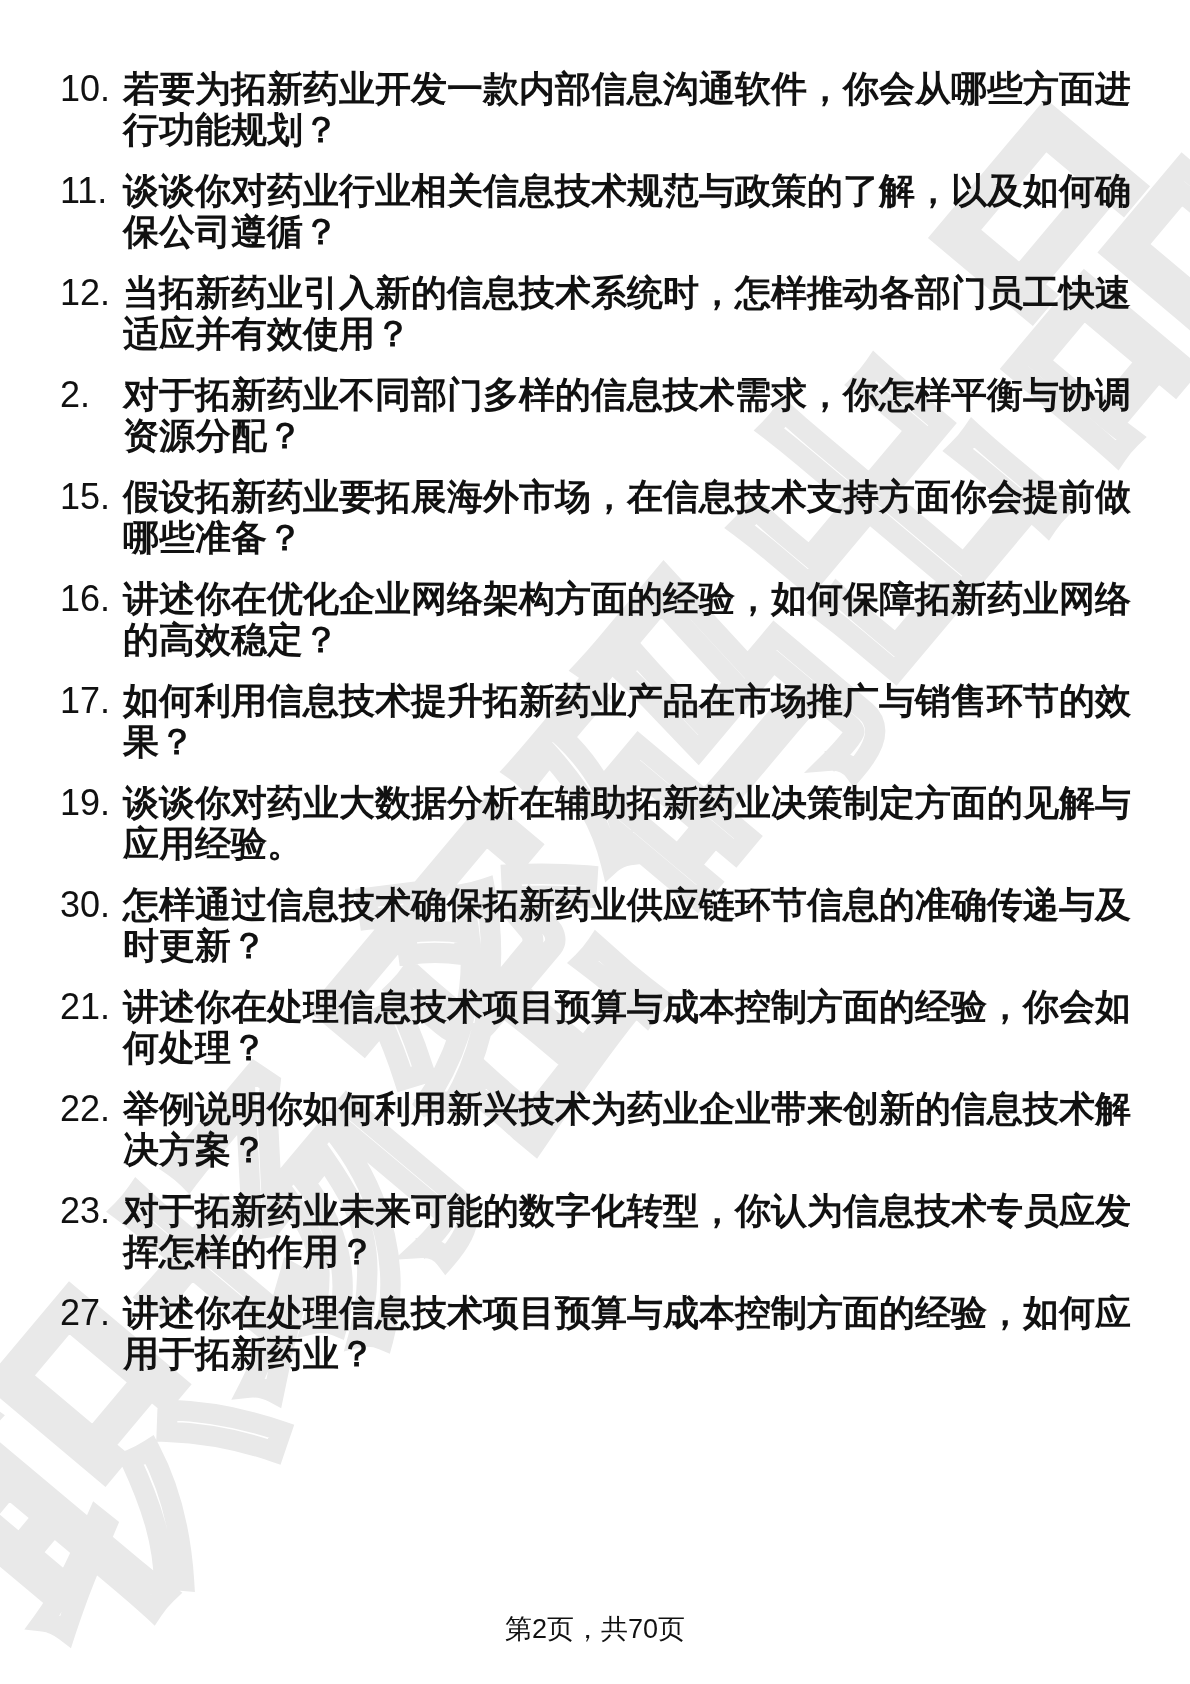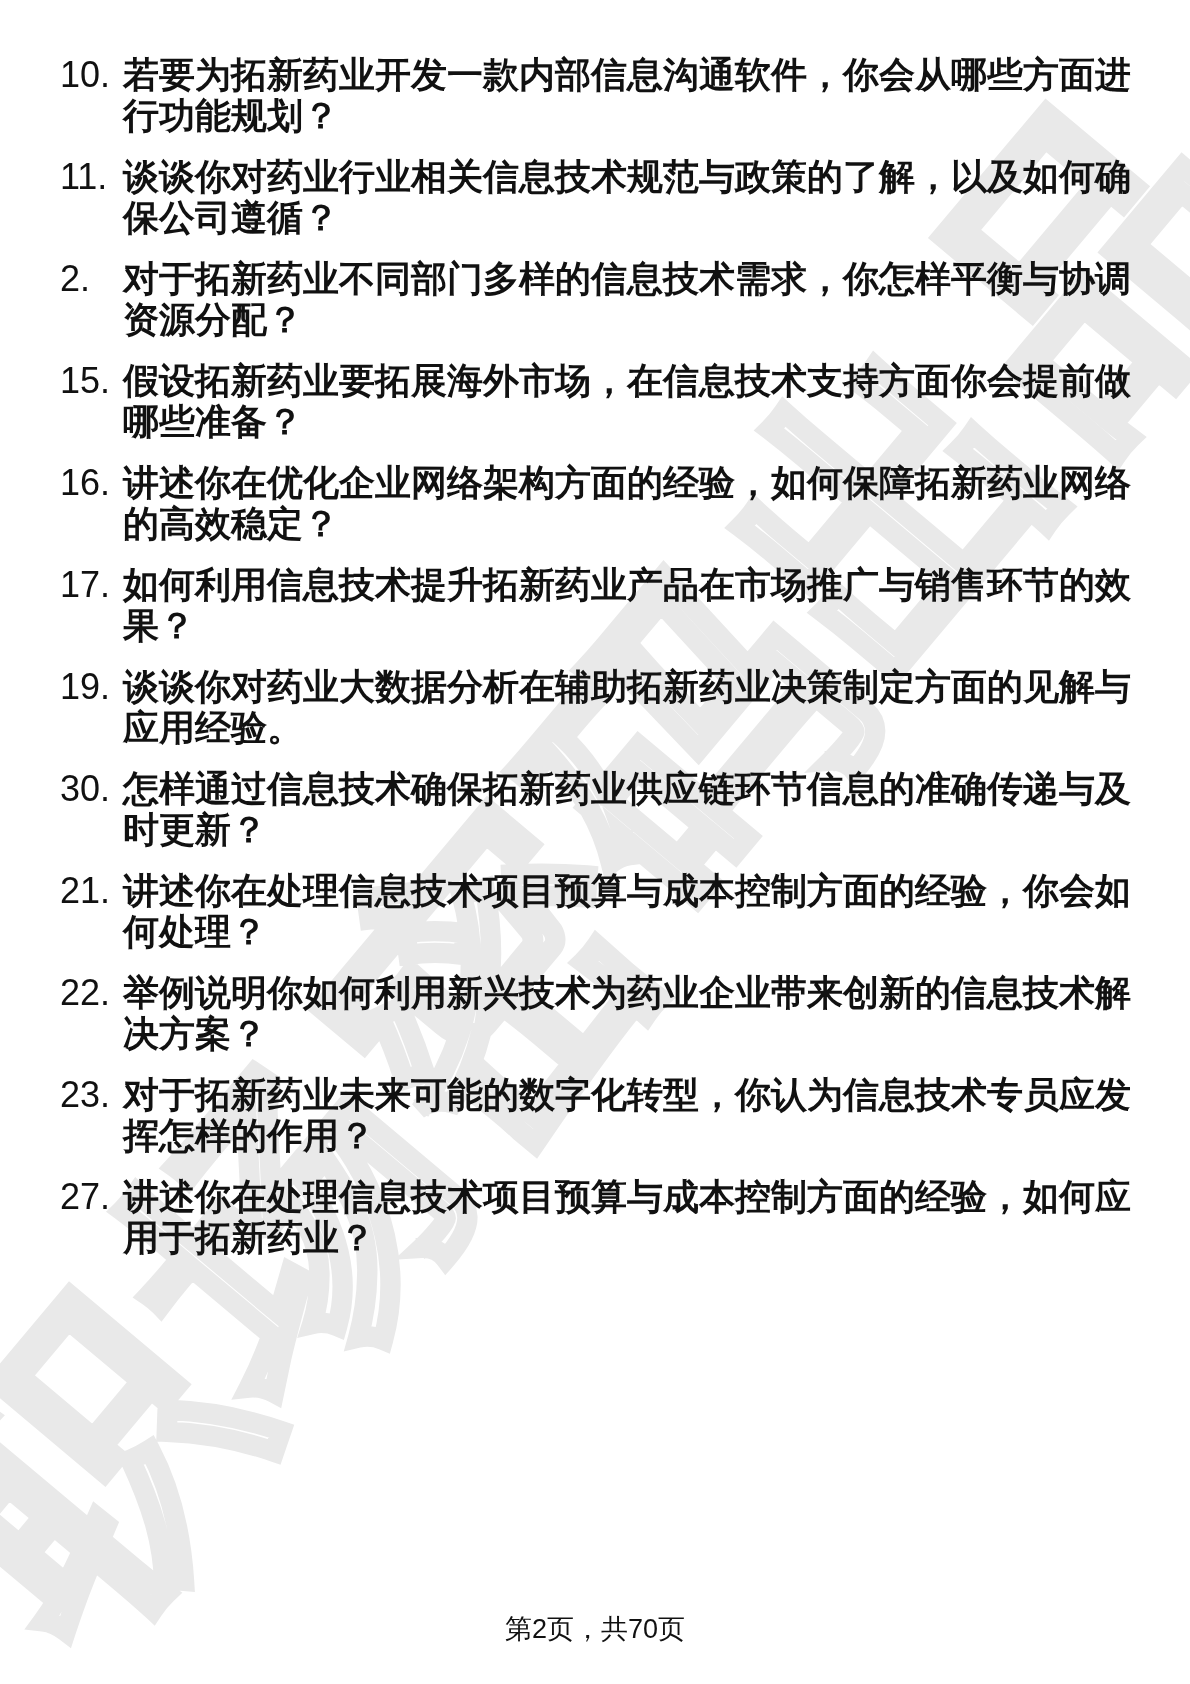--- a/index.html
+++ b/index.html
@@ -26,21 +26,21 @@
     z-index: 0;
     pointer-events: none;
     user-select: none;
   }
   .content {
     position: relative;
     z-index: 1;
   }
   .questions {
     position: absolute;
-    top: 54px;
+    top: 68px;
     left: 0;
     margin: 0;
     padding: 0 0 0 60px;
     list-style: none;
     width: 1080px;
   }
   .q {
     display: flex;
     align-items: flex-start;
     font-size: 36px;
@@ -82,20 +82,25 @@
     <ol class="questions">
       <li class="q">
         <span class="num">10.</span>
         <span class="txt">若要为拓新药业开发一款内部信息沟通软件，你会从哪些方面进
 行功能规划？</span>
       </li>
       <li class="q">
         <span class="num">11.</span>
         <span class="txt">谈谈你对药业行业相关信息技术规范与政策的了解，以及如何确
 保公司遵循？</span>
+      </li>
+      <li class="q">
+        <span class="num">12.</span>
+        <span class="txt">当拓新药业引入新的信息技术系统时，怎样推动各部门员工快速
+适应并有效使用？</span>
       </li>
       <li class="q">
         <span class="num">2.</span>
         <span class="txt">对于拓新药业不同部门多样的信息技术需求，你怎样平衡与协调
 资源分配？</span>
       </li>
       <li class="q">
         <span class="num">15.</span>
         <span class="txt">假设拓新药业要拓展海外市场，在信息技术支持方面你会提前做
 哪些准备？</span>

